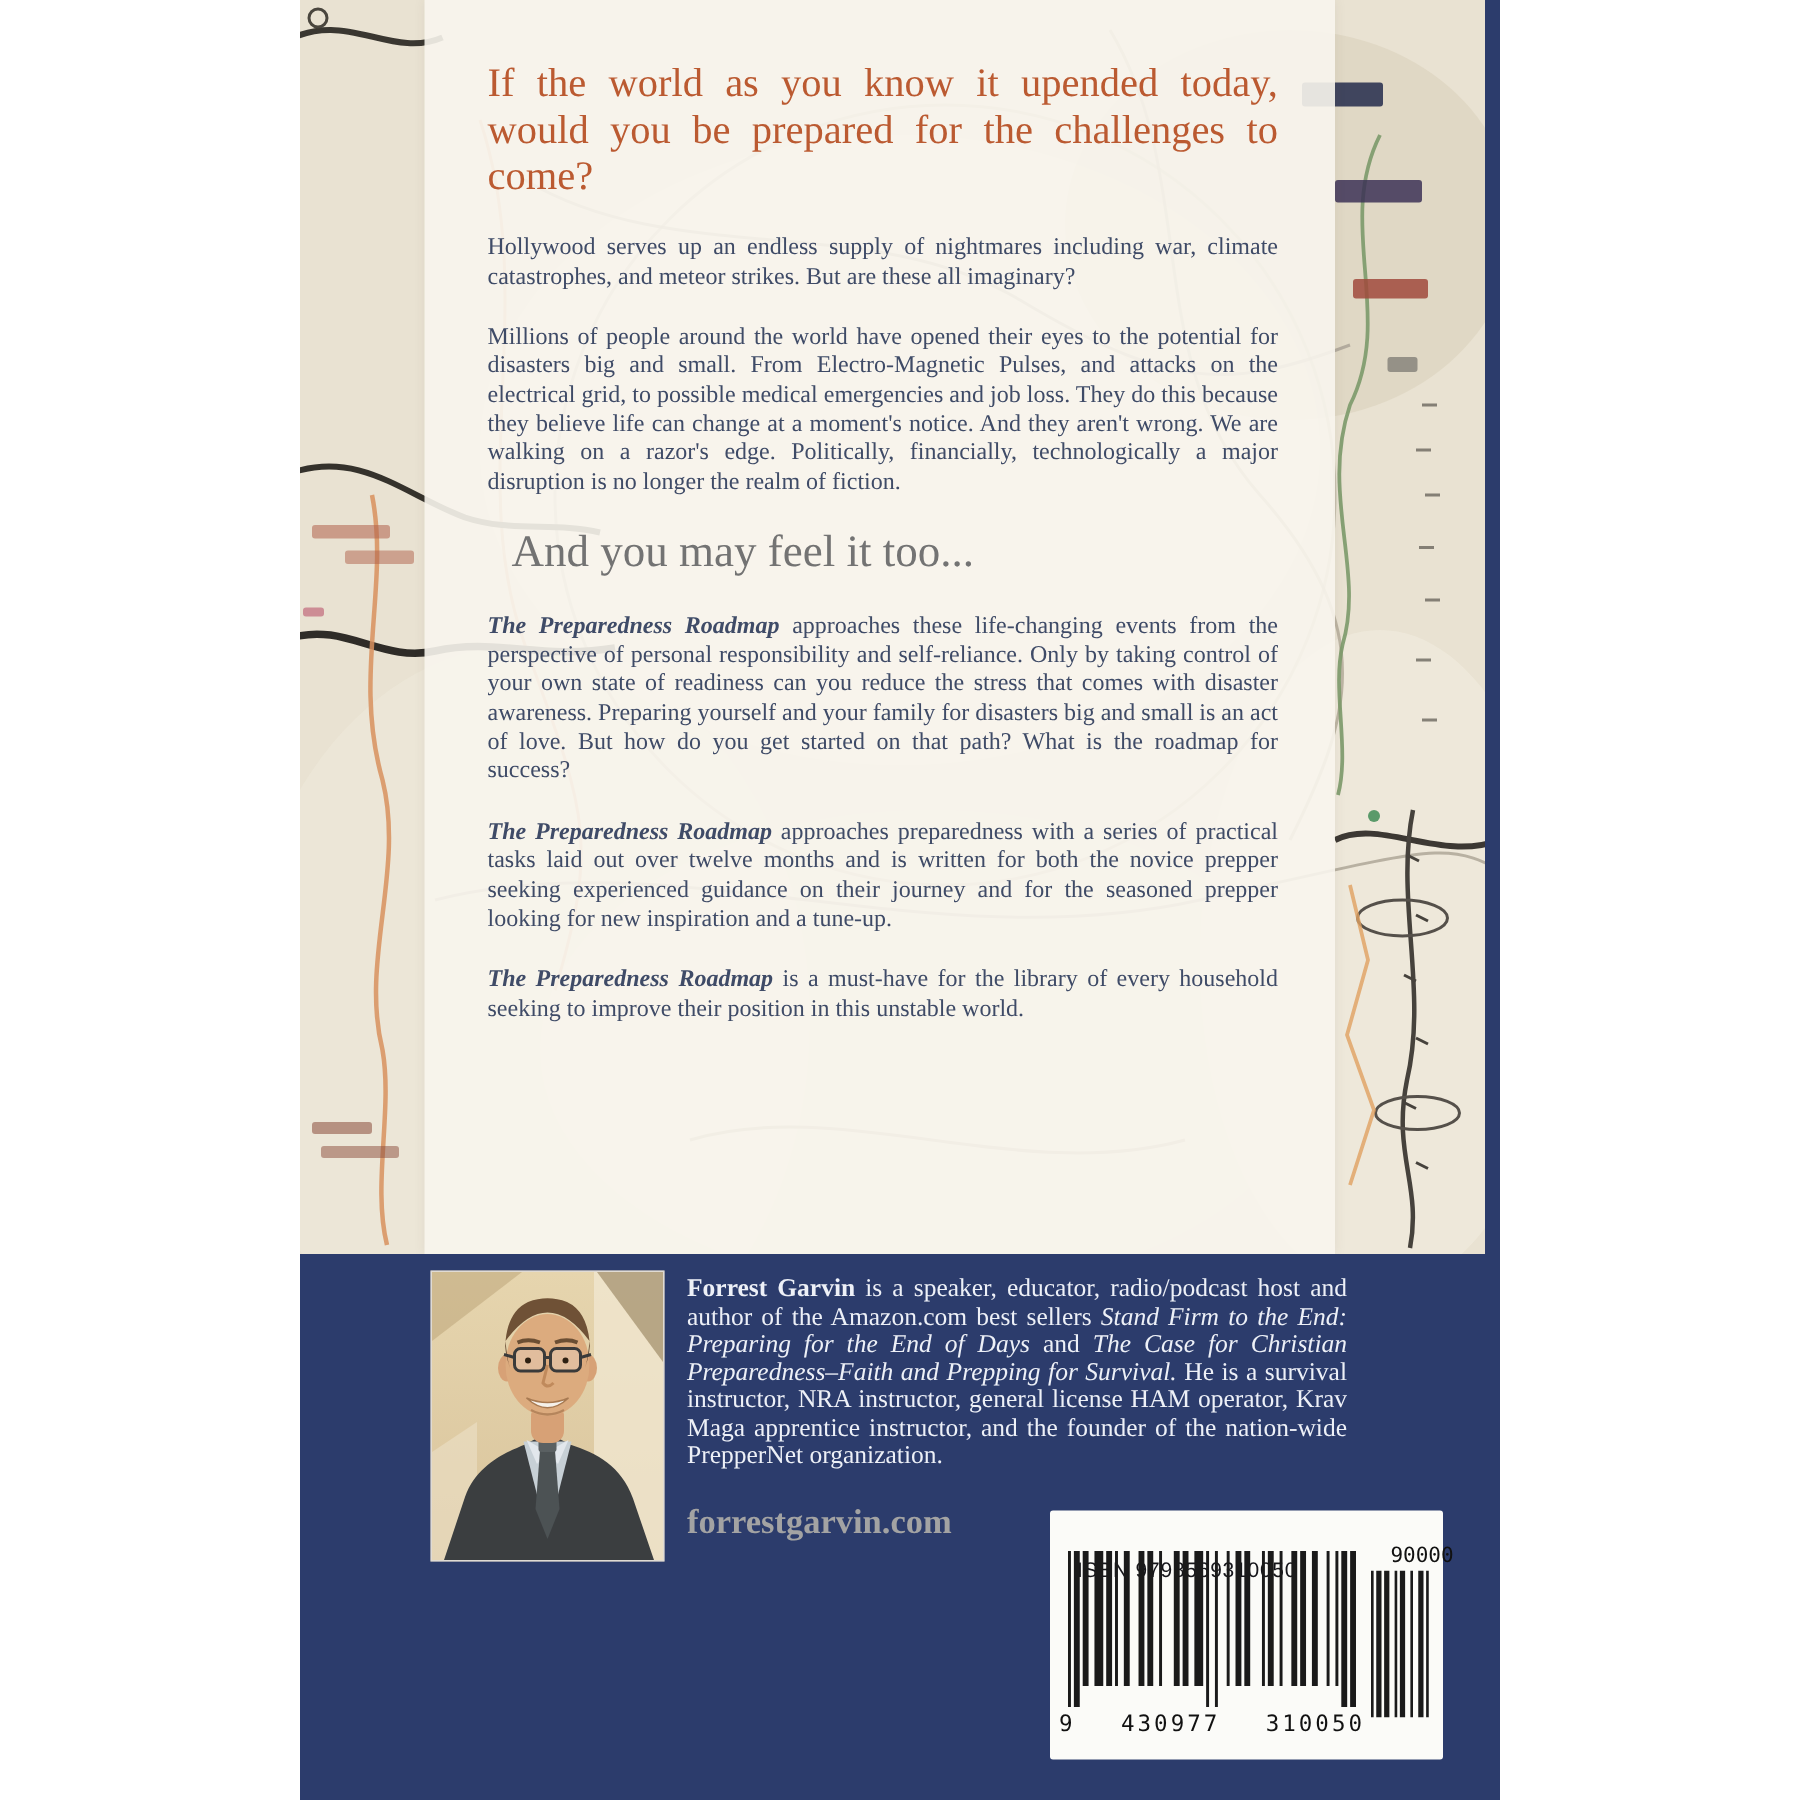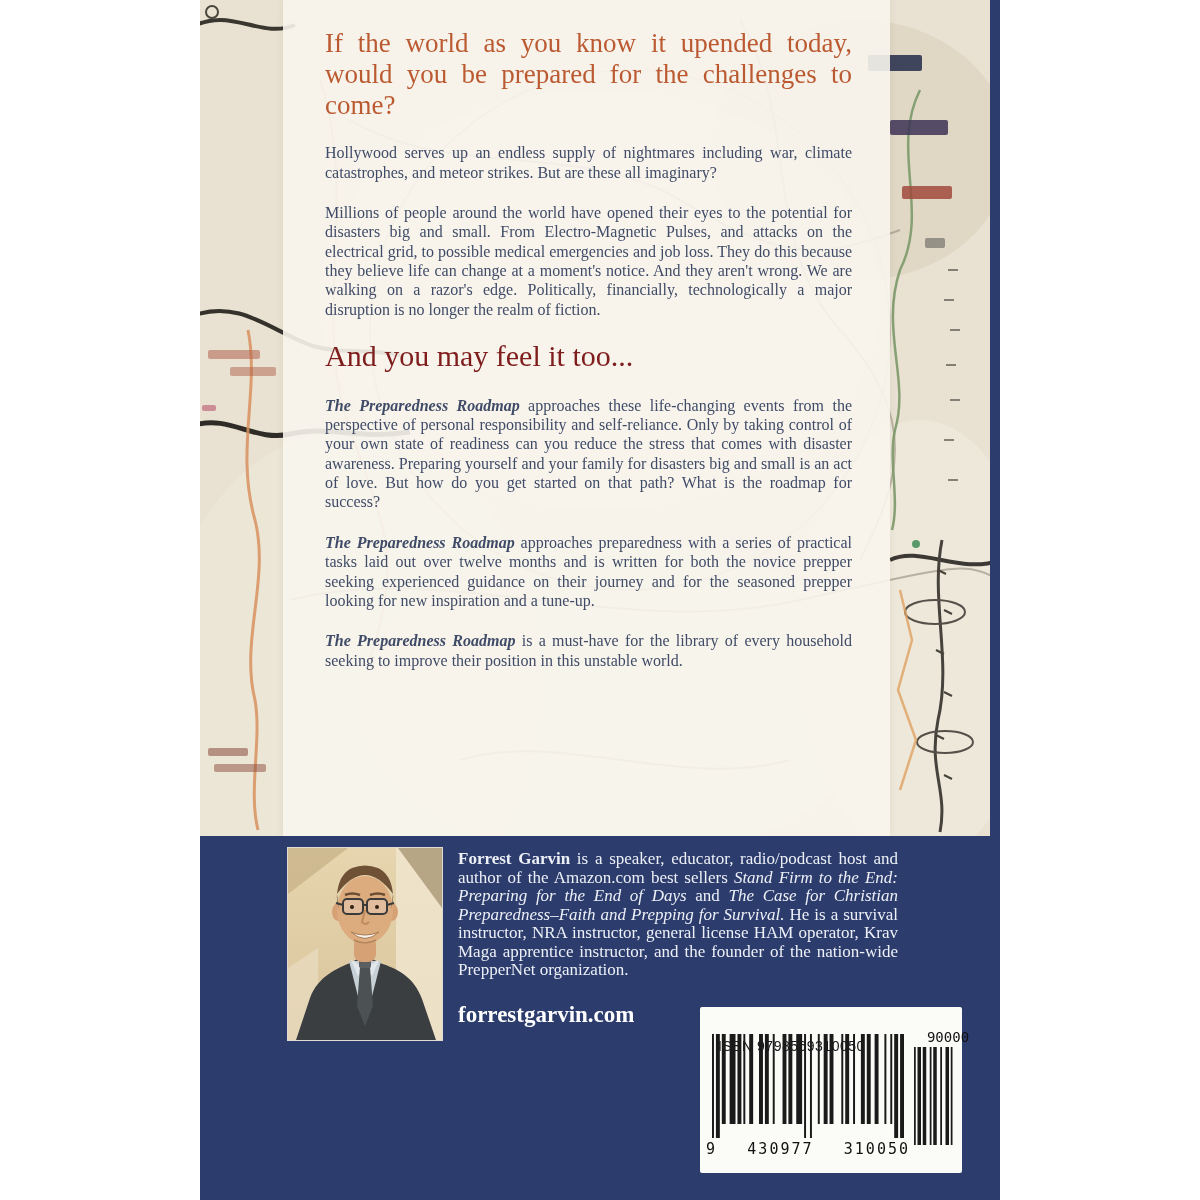--- a/index.html
+++ b/index.html
@@ -3,36 +3,36 @@
 <meta charset="utf-8">
 <style>
   html,body{margin:0;padding:0;background:#ffffff;}
   .page{position:relative;width:1200px;height:1200px;background:#ffffff;overflow:hidden;
         font-family:"Liberation Serif","DejaVu Serif",serif;}
   .cover{position:absolute;left:200px;top:0;width:800px;height:1200px;overflow:hidden;background:#e9e2d2;}
   .map-bg{position:absolute;left:0;top:0;width:800px;height:1200px;display:block;}
   .cover-right-border{position:absolute;right:0;top:0;width:10px;height:836px;background:#2c3c6c;}
   .text-panel{position:absolute;left:83px;top:0;width:607px;height:836px;
               background:rgba(248,245,237,0.90);box-sizing:border-box;
-              padding:28px 38px 0 42px;box-shadow:0 0 8px rgba(80,70,50,0.08);}
+              padding:40px 38px 0 42px;box-shadow:0 0 8px rgba(80,70,50,0.08);}
   .headline{margin:0 0 23px 0;font-size:27px;line-height:1.14;font-weight:normal;
             color:#bb5a31;text-align:justify;}
-  .subheadline{margin:14px 0 24px 0;font-size:30px;line-height:1.05;font-weight:normal;color:#7f1d1d;}
+  .subheadline{margin:14px 0 24px 16px;font-size:30px;line-height:1.05;font-weight:normal;color:#737373;}
   .body-par{margin:0 0 21px 0;font-size:16px;line-height:1.21;color:#3f4b67;text-align:justify;}
   .lead{font-weight:bold;font-style:italic;}
 
   .author-section{position:absolute;left:0;top:836px;width:884px;height:364px;background:#2c3c6c;}
   .author-photo{position:absolute;left:87px;top:11px;width:154px;height:192px;
                 border:1px solid rgba(220,224,238,0.55);overflow:hidden;background:#e5d6b4;}
   .author-photo svg{display:block;}
   .author-bio{position:absolute;left:258px;top:14px;width:440px;margin:0;
               font-size:17px;line-height:1.09;color:#edf0f7;text-align:justify;}
   .author-bio .bio-name{font-weight:bold;}
   .author-bio .book-title{font-style:italic;}
-  .website{position:absolute;left:258px;top:166px;font-size:23px;font-weight:bold;color:#ffffff;}
+  .website{position:absolute;left:258px;top:166px;font-size:23px;font-weight:bold;color:#a3a3a3;}
 
   .barcode-box{position:absolute;left:500px;top:171px;width:262px;height:166px;
                background:#fbfbf8;border-radius:2px;color:#111;}
   .isbn-line{position:absolute;left:18px;top:7px;font-family:"Liberation Sans","DejaVu Sans",sans-serif;
              font-size:14px;letter-spacing:0.5px;color:#15151a;margin-top:24px;}
   .main-bars{position:absolute;left:12px;top:27px;width:192px;height:104px;}
   .main-digits{position:absolute;left:6px;top:133px;width:204px;display:flex;justify-content:space-between;
                font-family:"DejaVu Sans Mono","Liberation Mono",monospace;font-size:15px;color:#111;}
   .main-digits span{letter-spacing:2px;}
   .supp-code{position:absolute;left:212px;top:22px;width:46px;text-align:center;

